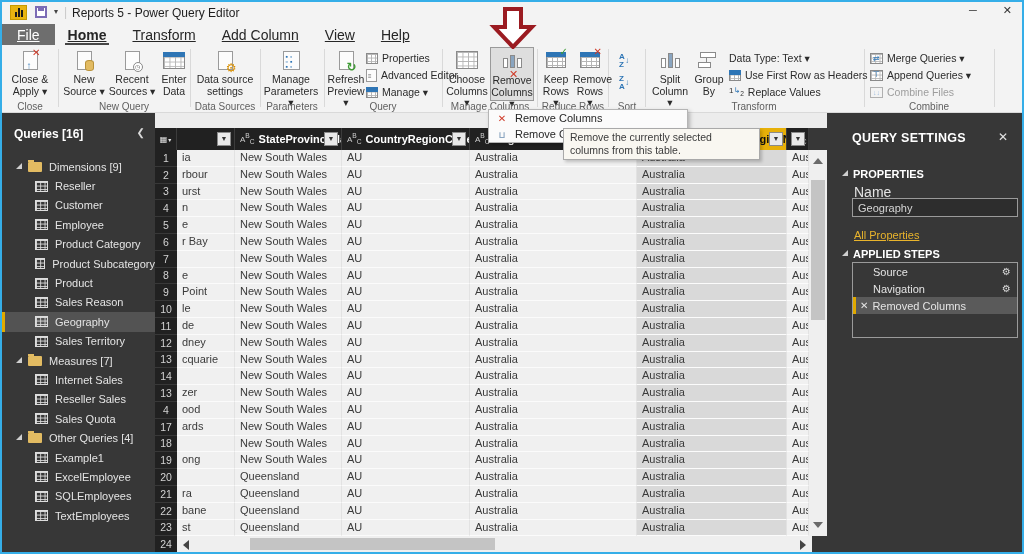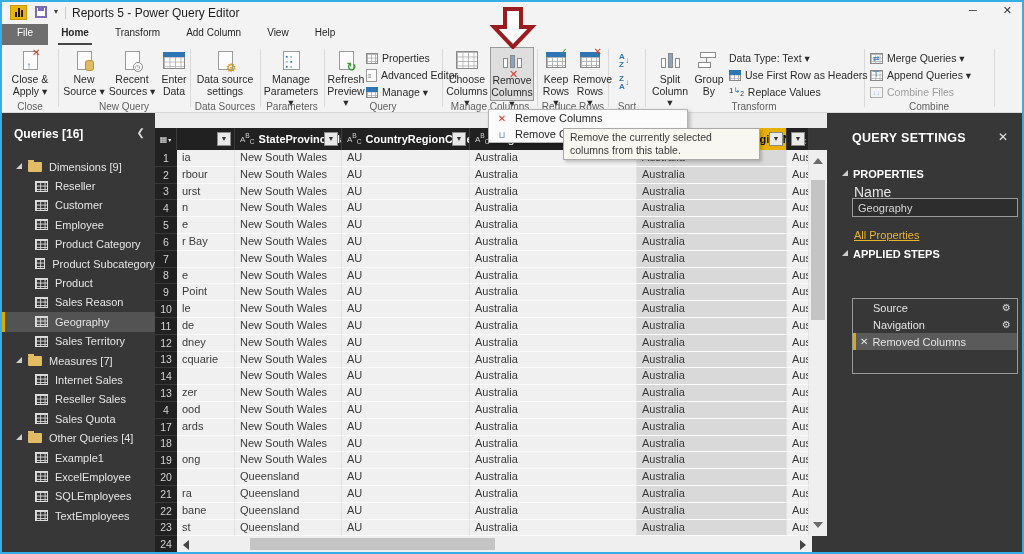--- a/index.html
+++ b/index.html
@@ -14,21 +14,21 @@
   .saveicon { position:absolute; left:33px; top:4px; width:12px; height:12px; border:2px solid #7b6bb5; background:#fff; }
   .saveicon::after { content:""; position:absolute; left:1px; top:-1px; width:6px; height:4px; background:#7b6bb5; }
   .qatcaret { position:absolute; left:52px; top:5px; font-size:8px; color:#444; }
   .tdivider { position:absolute; left:62px; top:3px; color:#c9c9c9; font-size:12px; }
   .wtitle { position:absolute; left:70px; top:4px; font-size:12px; color:#1d1d1d; }
   .wincontrols { position:absolute; right:10px; top:2px; display:flex; gap:26px; color:#333; font-size:11px; }
   .wincontrols span { cursor:default; }
 
   
   .menubar { position:absolute; left:0; top:22px; width:1020px; height:21px; background:#f3f3f3; display:flex; align-items:stretch; }
-  .mtab { padding:3px 13px 0 13px; font-size:10px; color:#262626; position:relative; }
+  .mtab { padding:3px 13px 0 13px; font-size:14px; color:#262626; position:relative;text-decoration:underline; }
   .mtab.file { background:#6e6e6e; color:#fff; padding:3px 15px 0 15px; }
   .mtab.active { font-weight:bold; }
   .mtab.active::after { content:""; position:absolute; left:10px; right:10px; bottom:0; height:2px; background:#464646; }
 
   
   .ribbon { position:absolute; left:0; top:43px; width:1020px; height:68px; background:#f3f3f3; border-bottom:1px solid #d9d9d9; }
   .rdiv { position:absolute; top:4px; width:1px; height:58px; background:#d9d9d9; }
   .glabel { position:absolute; top:56px; font-size:10px; color:#5f5f5f; text-align:center; white-space:nowrap; }
   .bigbtn { position:absolute; top:2px; height:54px; text-align:center; cursor:default; }
   .bigbtn .bicon { height:26px; display:flex; align-items:center; justify-content:center; }
@@ -98,21 +98,21 @@
 
   
   .qpanel { position:absolute; right:0; top:0; width:186px; height:439px; background:#373737; color:#e4e4e4; }
   .qp-head { position:absolute; left:16px; top:18px; font-size:12.5px; font-weight:bold; color:#fff; letter-spacing:0.3px; }
   .qp-close { position:absolute; right:14px; top:17px; font-size:12px; color:#e4e4e4; }
   .qp-sec { position:absolute; left:6px; font-size:11px; font-weight:bold; color:#fff; display:flex; align-items:center; }
   .qp-sec .sb-tri { margin:0 5px 2px 0; }
   .qp-namelabel { position:absolute; left:18px; top:71px; font-size:14px; color:#e4e4e4; }
   .qp-input { position:absolute; left:16px; top:85px; width:166px; height:19px; background:#2d2d2d; border:1px solid #9a9a9a; color:#d6d6d6; font-size:11px; padding:2px 5px; font-family:"Liberation Sans",sans-serif; }
   .qp-link { position:absolute; left:18px; top:116px; font-size:11px; color:#e9b42c; text-decoration:underline; cursor:pointer; }
-  .qp-steps { position:absolute; left:16px; top:149px; width:166px; height:76px; border:1px solid #9a9a9a;margin-top:36px; }
+  .qp-steps { position:absolute; left:16px; top:149px; width:166px; height:76px; border:1px solid #9a9a9a; }
   .step { position:relative; height:17px; display:flex; align-items:center; font-size:11px; color:#e4e4e4; }
   .step .stlabel { margin-left:20px; }
   .step .gear { position:absolute; right:6px; color:#d9d9d9; font-size:10px; }
   .step.selected { background:#5a5a5a; }
   .step.selected::before { content:""; position:absolute; left:0; top:0; bottom:0; width:3px; background:#e0a900; }
   .step.selected .stx { margin-left:7px; font-size:10px; color:#e4e4e4; }
   .step.selected .stlabel { margin-left:4px; }
 
   
   .annot-arrow { position:absolute; left:484px; top:5px; width:54px; height:42px; z-index:60; }

